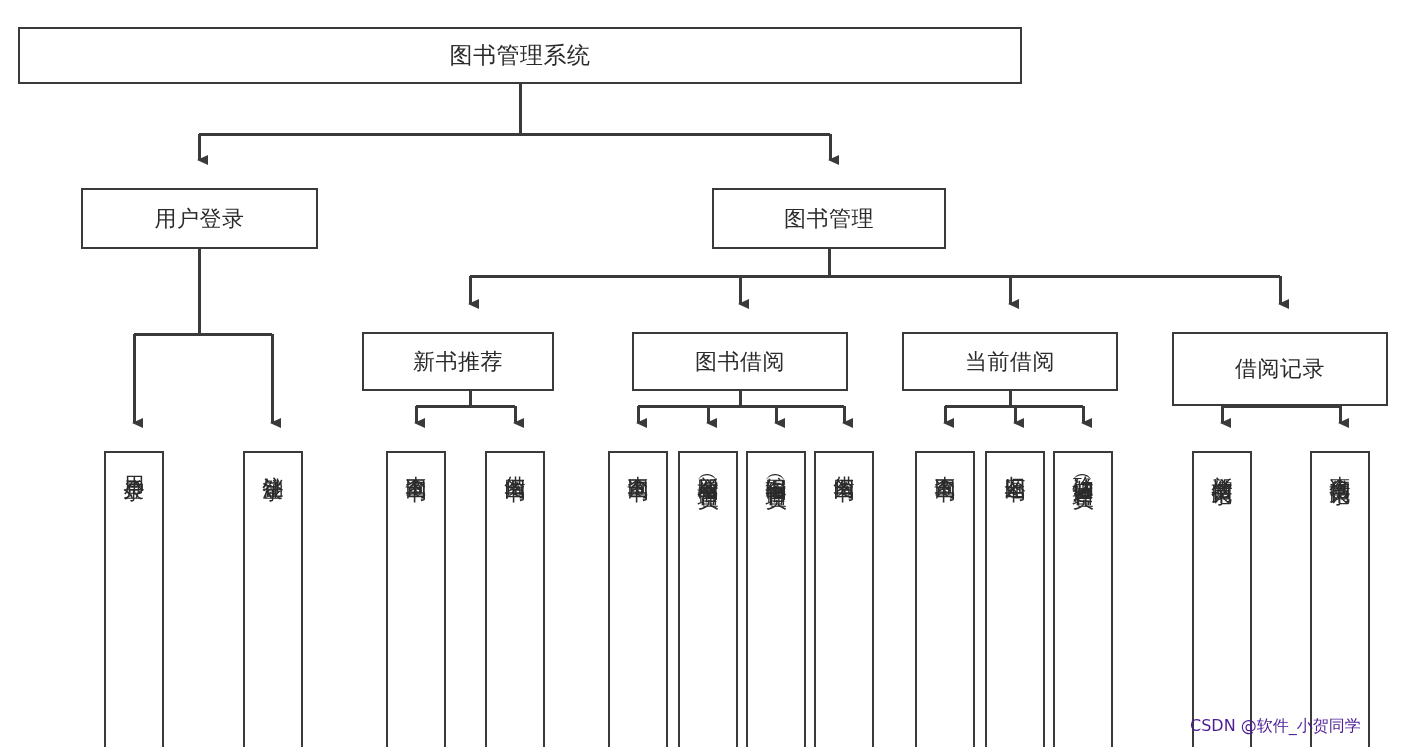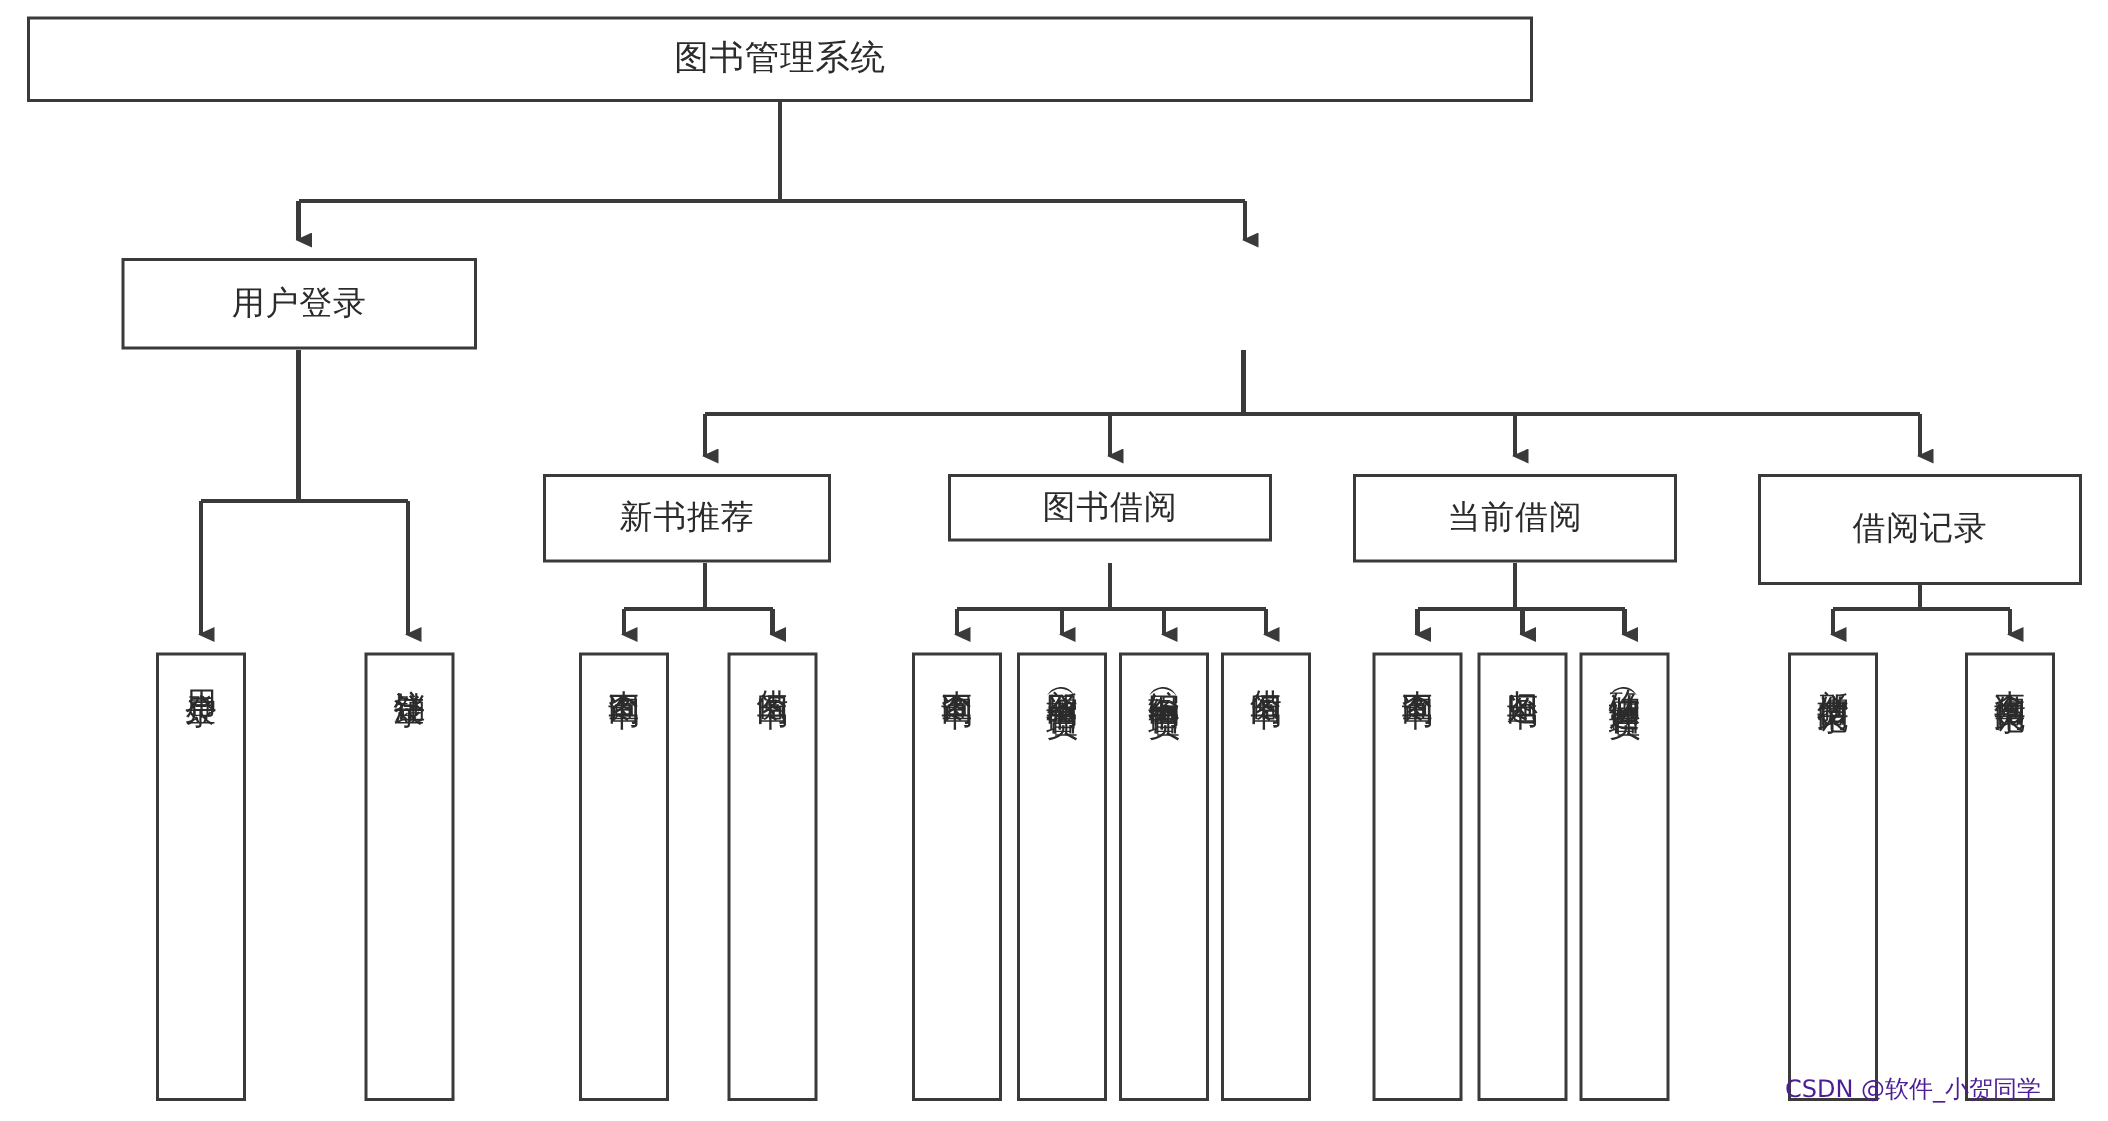--- a/index.html
+++ b/index.html
@@ -27,20 +27,21 @@
   }
   .node {
     position: absolute;
     box-sizing: border-box;
     background: #ffffff;
     border: 2px solid #3a3a3a;
     display: flex;
     align-items: center;
     justify-content: center;
     color: #2b2b2b;
+    margin-top: 16px;
   }
   .node-label {
     display: block;
     text-align: center;
     line-height: 1.0;
     white-space: nowrap;
   }
   
   .node-h .node-label {
     font-size: 22px;
@@ -128,25 +129,28 @@
     </g>
   </svg>
 
   <div class="node node-h node-root" style="left:18px; top:11px; width:1004px; height:57px;">
     <span class="node-label">图书管理系统</span>
   </div>
 
   <div class="node node-h" style="left:81px; top:172px; width:237px; height:61px;">
     <span class="node-label">用户登录</span>
   </div>
+  <div class="node node-h" style="left:712px; top:172px; width:234px; height:61px;">
+    <span class="node-label">图书管理</span>
+  </div>
 
   <div class="node node-h" style="left:362px; top:316px; width:192px; height:59px;">
     <span class="node-label">新书推荐</span>
   </div>
-  <div class="node node-h" style="left:632px; top:316px; width:216px; height:45px;">
+  <div class="node node-h" style="left:632px; top:316px; width:216px; height:59px;">
     <span class="node-label">图书借阅</span>
   </div>
   <div class="node node-h" style="left:902px; top:316px; width:216px; height:59px;">
     <span class="node-label">当前借阅</span>
   </div>
   <div class="node node-h" style="left:1172px; top:316px; width:216px; height:74px;">
     <span class="node-label">借阅记录</span>
   </div>
 
   <div class="node node-v" style="left:104px; top:435px; width:60px; height:299px;">

